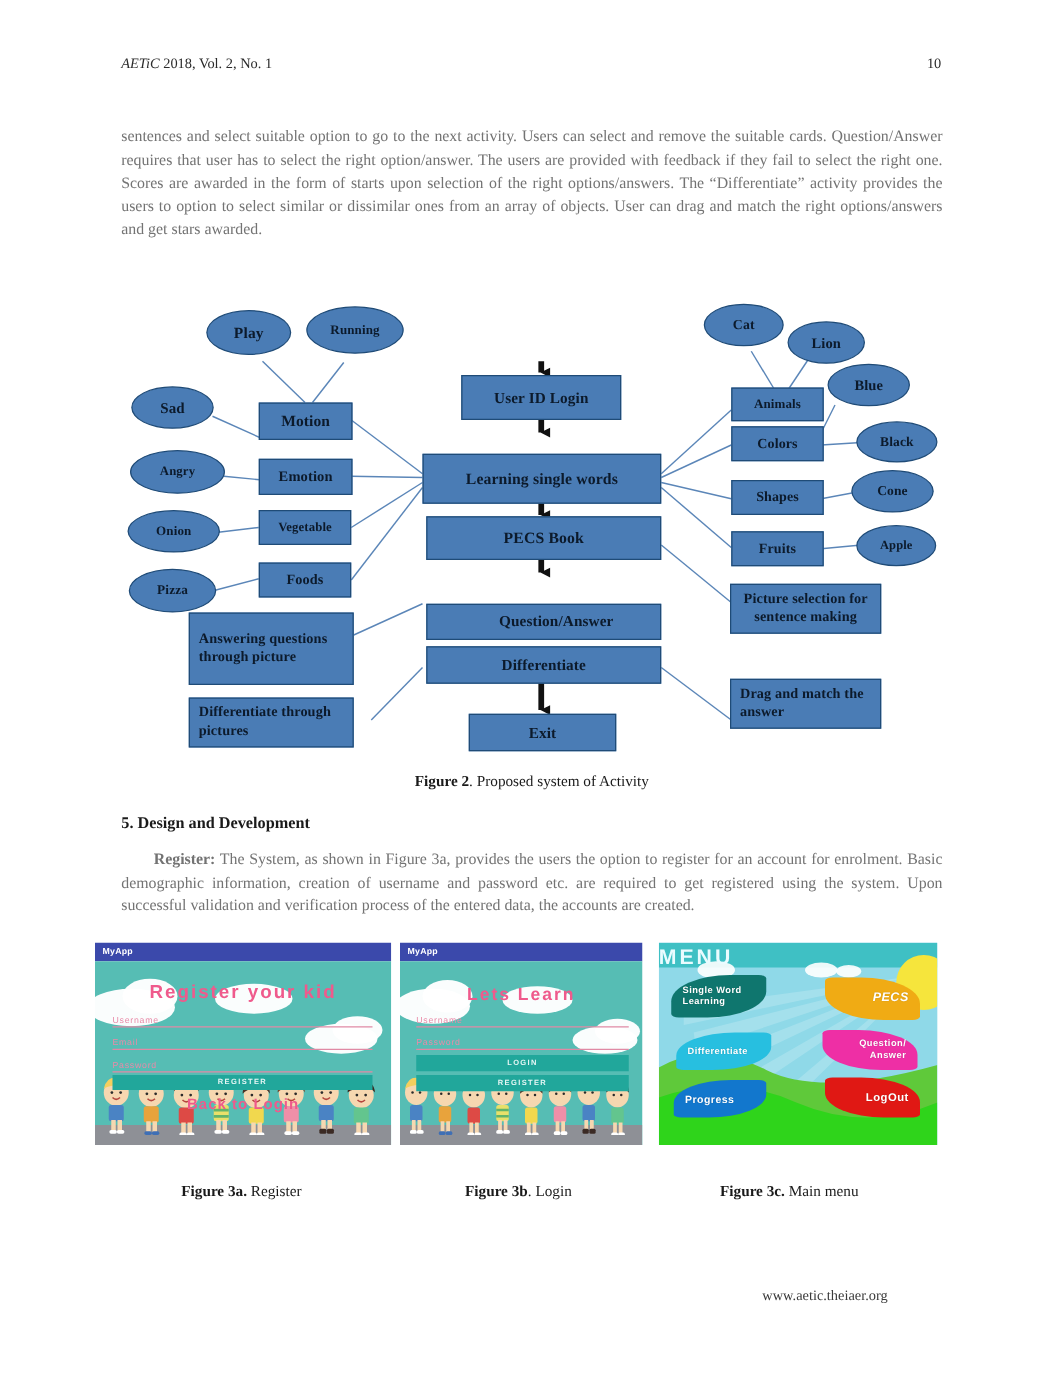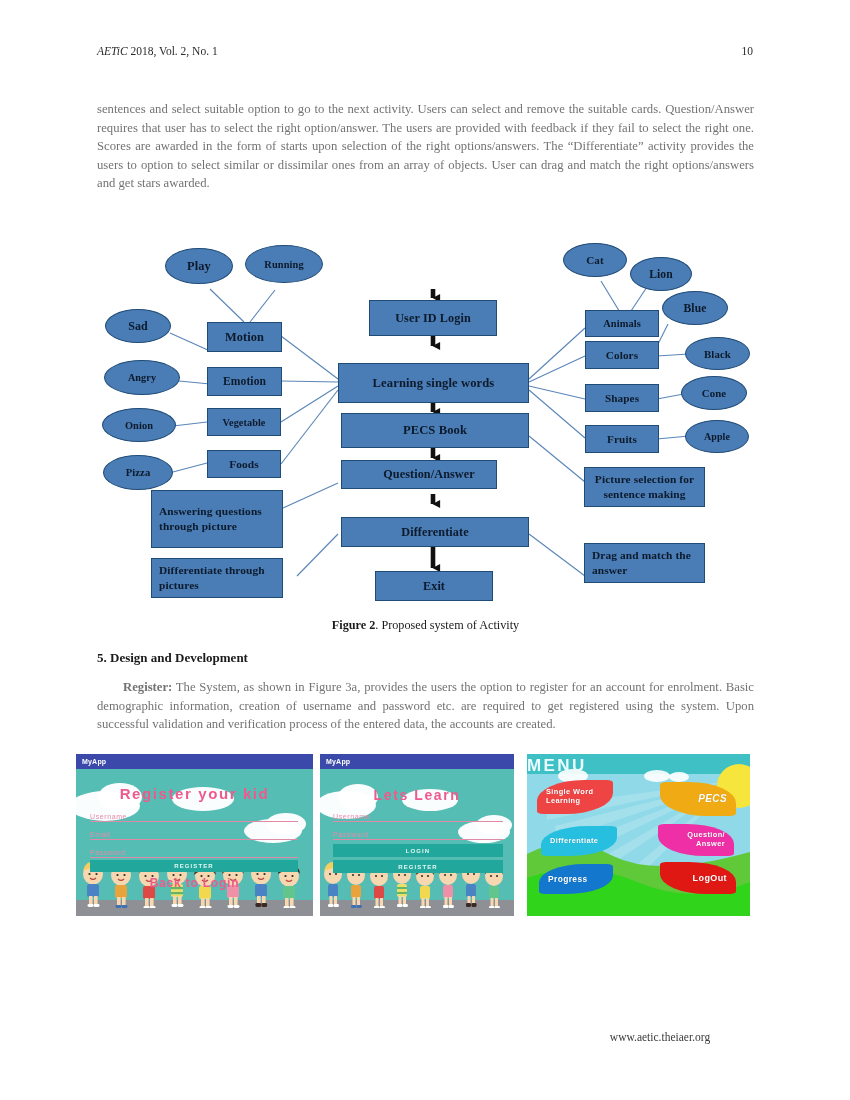--- a/index.html
+++ b/index.html
@@ -272,21 +272,21 @@
 
     <div class="node rect" style="left:241px;top:127px;width:191px;height:40px;font-size:12.6px;">
       <span>Learning single words</span>
       </div>
     <div class="node rect" style="left:272px;top:64px;width:128px;height:36px;font-size:12.2px;">
       <span>User ID Login</span>
       </div>
     <div class="node rect" style="left:244px;top:177px;width:188px;height:35px;font-size:12.6px;">
       <span>PECS Book</span>
       </div>
-    <div class="node rect" style="left:244px;top:224px;width:156px;height:29px;font-size:12.2px;padding-left:20px;">
+    <div class="node rect" style="left:244px;top:247px;width:188px;height:29px;font-size:12.2px;padding-left:20px;">
       <span>Question/Answer</span>
       </div>
     <div class="node rect" style="left:244px;top:281px;width:188px;height:30px;font-size:12.2px;">
       <span>Differentiate</span>
       </div>
     <div class="node rect" style="left:278px;top:335px;width:118px;height:30px;font-size:12.2px;">
       <span>Exit</span>
       </div>
 
     <div class="node ell" style="left:466px;top:7px;width:64px;height:34px;font-size:11px;">
@@ -599,21 +599,21 @@
           <circle cx="212" cy="32" r="22" fill="#f6e53c"></circle>
           <path d="M0,100 q40,-22 86,2 q44,22 137,-4 L223,162 L0,162 Z" fill="#5fc93a"></path>
           <path d="M0,124 q56,-20 110,4 q56,24 113,0 L223,162 L0,162 Z" fill="#2fd41b"></path>
           <ellipse cx="46" cy="22" rx="15" ry="7" fill="#ffffff" opacity=".9"></ellipse>
           <ellipse cx="130" cy="22" rx="13" ry="6" fill="#ffffff" opacity=".9"></ellipse>
           <ellipse cx="152" cy="23" rx="10" ry="5" fill="#ffffff" opacity=".9"></ellipse>
         </svg>
 
         <div class="menu-title">MENU</div>
 
-        <div class="leaf" style="left:10px;top:26px;width:76px;height:34px;background:#ef4444;">
+        <div class="leaf" style="left:10px;top:26px;width:76px;height:34px;background:#0f766e;">
           <span>Single Word Learning</span>
           </div>
 
         <div class="leaf right" style="left:133px;top:28px;width:76px;height:34px;background:#f0ab14;font-size:10px;font-style:italic;">
           <span>PECS</span>
           </div>
 
         <div class="leaf" style="left:14px;top:72px;width:76px;height:30px;background:#27bfe0;">
           <span>Differentiate</span>
           </div>
@@ -626,18 +626,29 @@
           <span>Progress</span>
           </div>
 
         <div class="leaf right" style="left:133px;top:108px;width:76px;height:32px;background:#e01814;font-size:9px;">
           <span>LogOut</span>
           </div>
       </div>
     </div>
   </div>
 
+  <div id="subcaptions">
+    <div class="subcap" id="cap-a">
+      <b>Figure 3a.</b><span> Register</span>
+    </div>
+    <div class="subcap" id="cap-b">
+      <b>Figure 3b</b><span>. Login</span>
+    </div>
+    <div class="subcap" id="cap-c">
+      <b>Figure 3c.</b><span> Main menu</span>
+    </div>
+  </div>
 
   <div id="footer">
     <span class="url">www.aetic.theiaer.org</span>
   </div>
 
 </div>
 
 </body></html>

